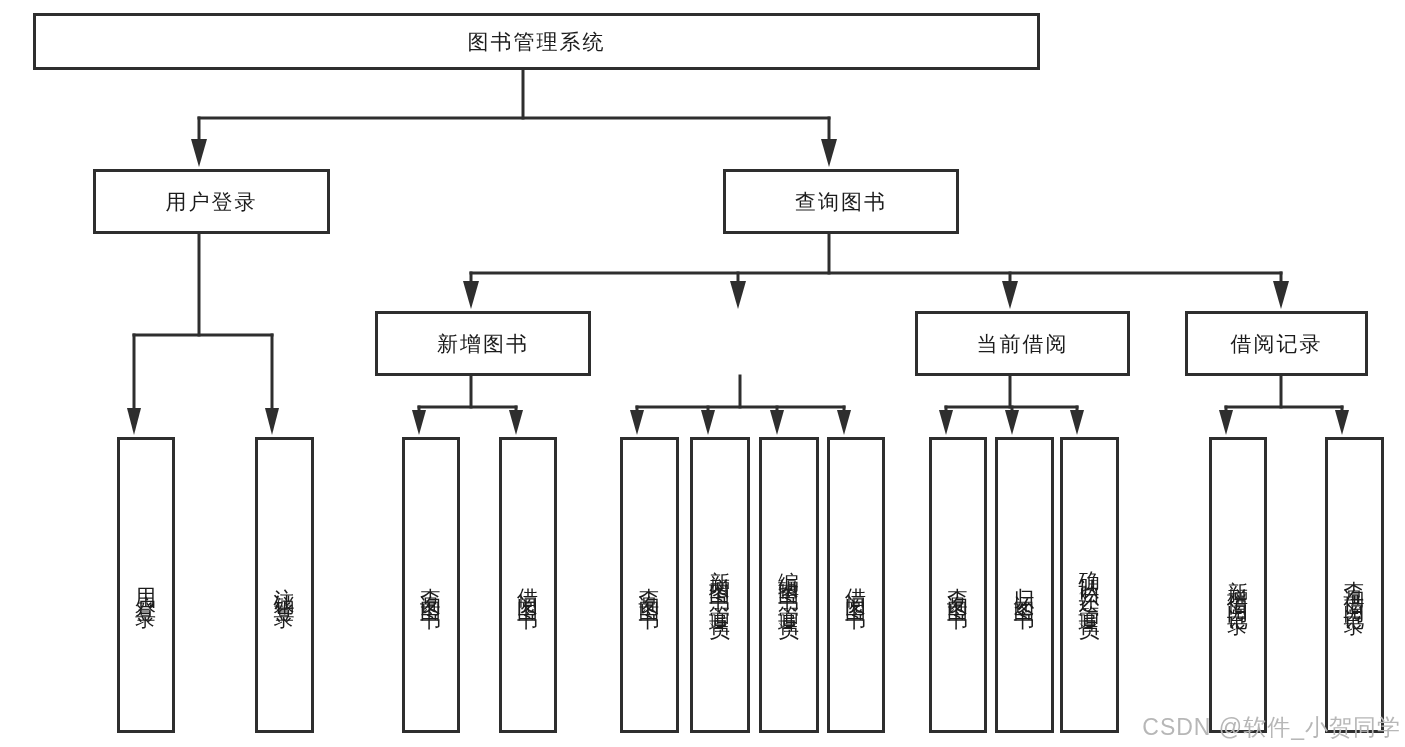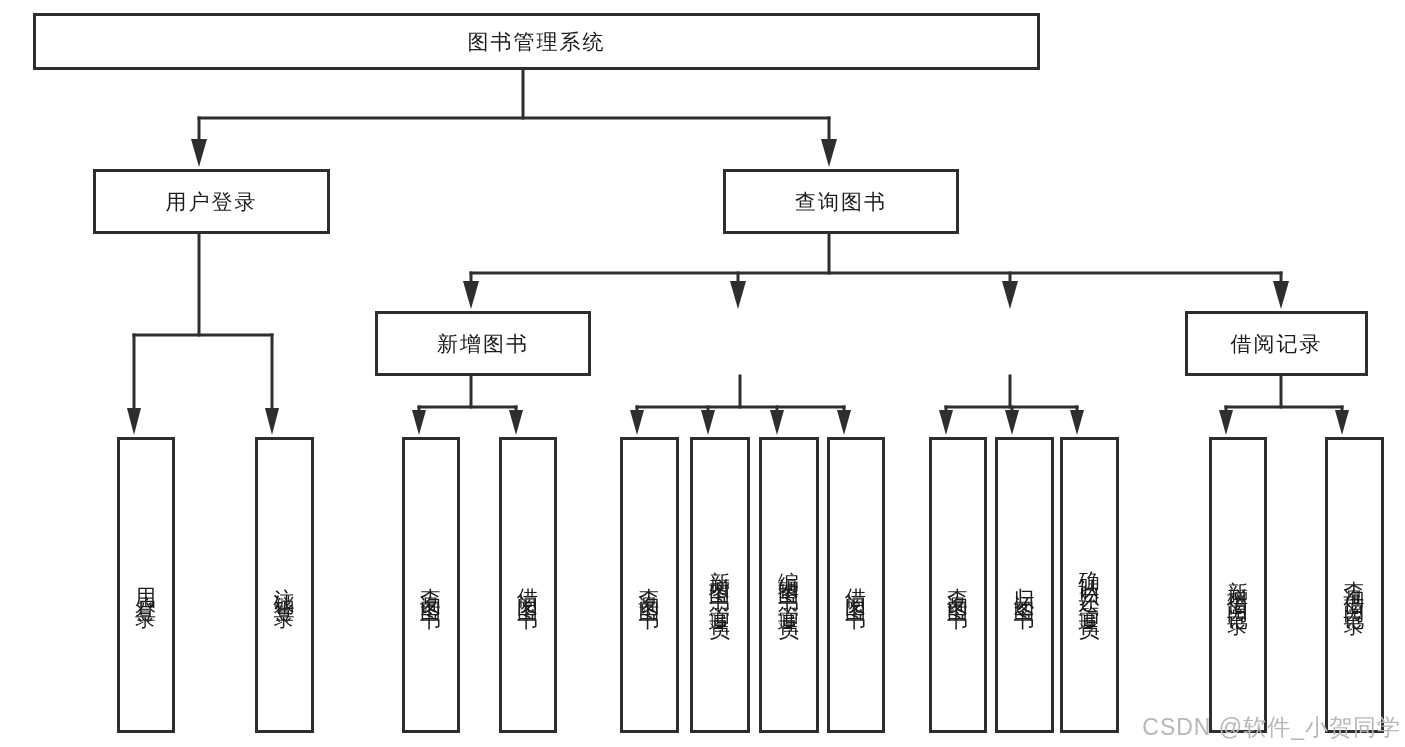--- a/index.html
+++ b/index.html
@@ -144,20 +144,23 @@
   <div class="box h" style="left:81px; top:169px; width:237px; height:65px">
     <span>用户登录</span>
   </div>
   <div class="box h" style="left:711px; top:169px; width:236px; height:65px">
     <span>查询图书</span>
   </div>
 
   <div class="box h" style="left:363px; top:311px; width:216px; height:65px">
     <span>新增图书</span>
   </div>
+  <div class="box h" style="left:903px; top:311px; width:215px; height:65px">
+    <span>当前借阅</span>
+  </div>
   <div class="box h" style="left:1173px; top:311px; width:183px; height:65px">
     <span>借阅记录</span>
   </div>
 
   <div class="box v" style="left:105px; width:58px">
     <span class="vtext">用户登录</span>
   </div>
   <div class="box v" style="left:243px; width:59px">
     <span class="vtext">注销登录</span>
   </div>

